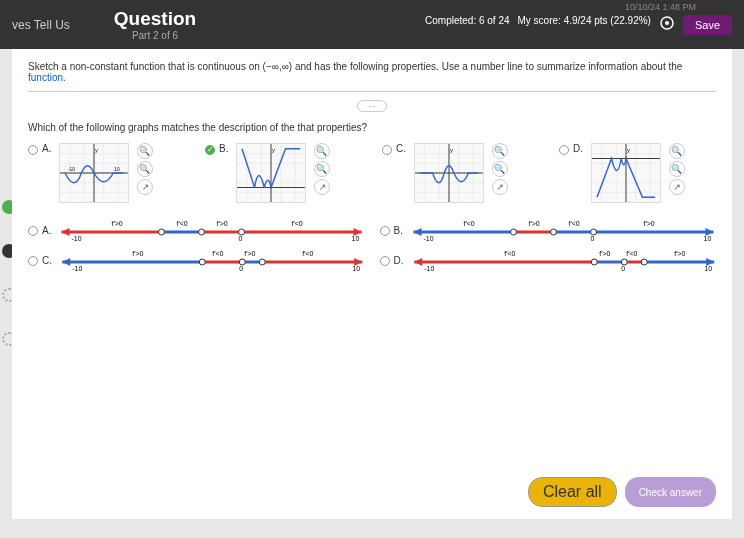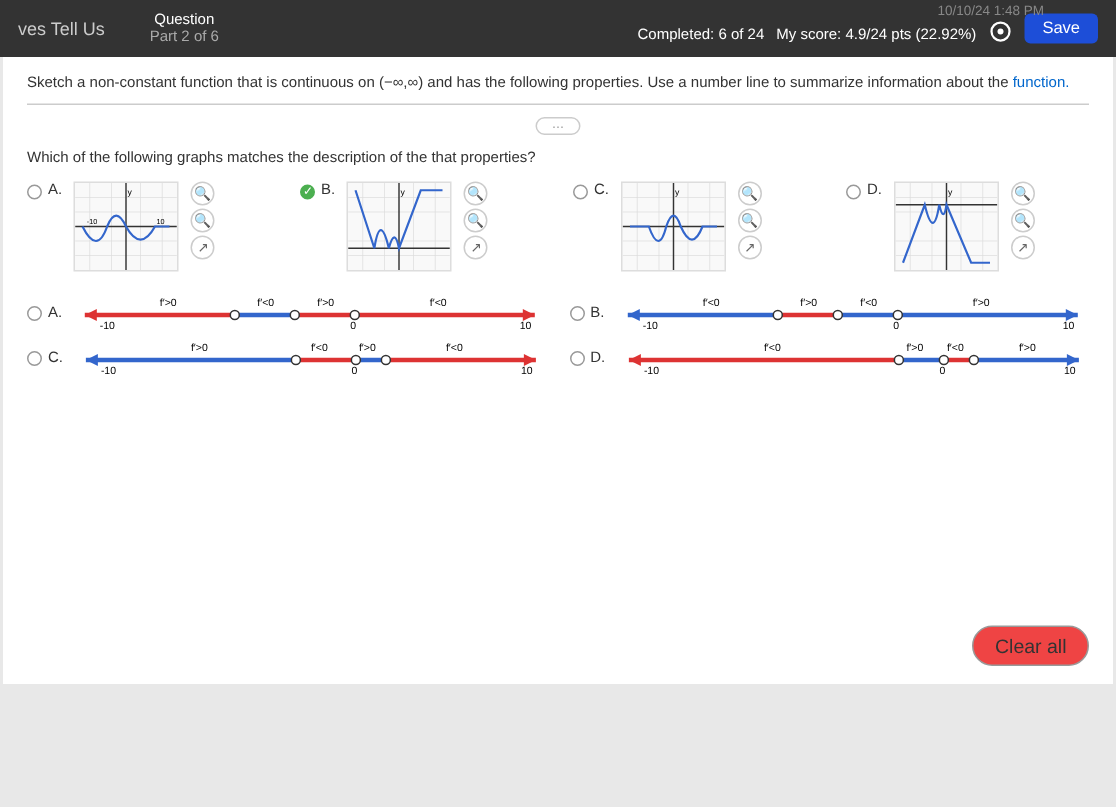--- a/index.html
+++ b/index.html
@@ -1,47 +1,47 @@
 <!DOCTYPE html>
 <html><head>
 <meta charset="utf-8">
 <style>
 *{margin:0;padding:0;box-sizing:border-box;font-family:Arial,sans-serif}
 body{background:#e8e8e8;width:744px;height:538px;overflow:hidden;position:relative}
 .topbar{background:#333;color:#fff;padding:8px 12px;display:flex;align-items:center;justify-content:space-between;font-size:11px}
-.topbar-left{display:flex;gap:30px;align-items:center}
+.topbar-left{display:flex;gap:44px;align-items:center}
 .tell-us{color:#ccc;font-size:12px}
 .question-block{text-align:center}
-.question-title{font-weight:normal;font-size:10px}
+.question-title{font-weight:bold;font-size:19px}
 .question-part{color:#aaa;font-size:10px}
-.topbar-right{display:flex;align-items:flex-end;gap:8px;font-size:10px}
-.save-btn{background:#1d4ed8;color:#fff;padding:4px 12px;border-radius:4px;border:none;font-size:11px}
+.topbar-right{display:flex;align-items:flex-start;gap:8px;font-size:10px}
+.save-btn{background:#701a75;color:#fff;padding:4px 12px;border-radius:4px;border:none;font-size:11px}
 .gear{width:16px;height:16px;display:inline-block}
-.content{background:#fff;margin:0 2px;padding:12px 16px;font-size:10px;color:#333;height:418px;position:relative}
+.content{background:#fff;margin:0 12px;padding:12px 16px;font-size:10px;color:#333;height:470px;position:relative}
 .problem-text{margin-bottom:4px;font-size:10px}
 .formula{margin-left:20px;margin-bottom:8px;font-size:10px}
 .link{color:#0066cc}
 hr{border:none;border-top:1px solid #ccc;margin:8px 0}
 .collapse{width:30px;height:12px;border:1px solid #ccc;border-radius:6px;margin:4px auto;display:flex;align-items:center;justify-content:center;font-size:8px;color:#999}
 .q-text{margin:10px 0;font-size:10px}
 .graph-row{display:flex;gap:20px;margin-bottom:15px}
 .graph-option{flex:1;display:flex;align-items:flex-start;gap:4px}
 .radio{width:10px;height:10px;border:1px solid #999;border-radius:50%;margin-top:2px;flex-shrink:0}
 .radio.sel{background:#4caf50;border-color:#4caf50;position:relative}
 .radio.sel::after{content:"✓";color:#fff;font-size:8px;position:absolute;top:-1px;left:1px}
 .opt-label{font-size:10px;margin-right:4px}
 .graph-box{width:70px;height:60px;background:#f9f9f9;border:1px solid #ddd;position:relative}
 .graph-box svg{width:100%;height:100%}
 .tools{display:flex;flex-direction:column;gap:2px;margin-left:4px}
 .tool{width:16px;height:16px;border:1px solid #ccc;border-radius:50%;display:flex;align-items:center;justify-content:center;font-size:9px;color:#666;background:#fff}
 .nl-row{display:flex;gap:15px;margin:6px 0}
 .nl-option{flex:1;display:flex;align-items:center;gap:4px}
 .nl-svg{flex:1;height:24px}
 .footer{position:absolute;bottom:12px;right:16px;display:flex;gap:8px}
-.clear-btn{padding:5px 14px;border:1px solid #999;border-radius:14px;background:#ef4444;font-size:13px;color:#333}
+.clear-btn{padding:5px 14px;border:1px solid #999;border-radius:14px;background:#eab308;font-size:16px;color:#333}
 .check-btn{padding:5px 14px;border:none;border-radius:14px;background:#b89dd6;color:#fff;font-size:10px}
 .side-dots{position:absolute;left:2px;top:200px;display:flex;flex-direction:column;gap:30px}
 .dot{width:14px;height:14px;border-radius:50%;border:2px dotted #aaa}
 .dot.g{background:#4caf50;border:none}
 .dot.k{background:#333;border:none}
 .timestamp{position:absolute;top:2px;right:48px;font-size:9px;color:#888}
 </style>
 </head>
 <body>
 
@@ -291,14 +291,15 @@
           <text x="260" y="8" font-size="7">f′&gt;0</text>
         <text x="10" y="23" font-size="7">-10</text>
           <text x="207" y="23" font-size="7">0</text>
           <text x="290" y="23" font-size="7">10</text>
       </svg>
     </div>
   </div>
 
   <div class="footer">
     <button class="clear-btn">Clear all</button>
+    <button class="check-btn">Check answer</button>
   </div>
 </div>
 
 </body></html>

